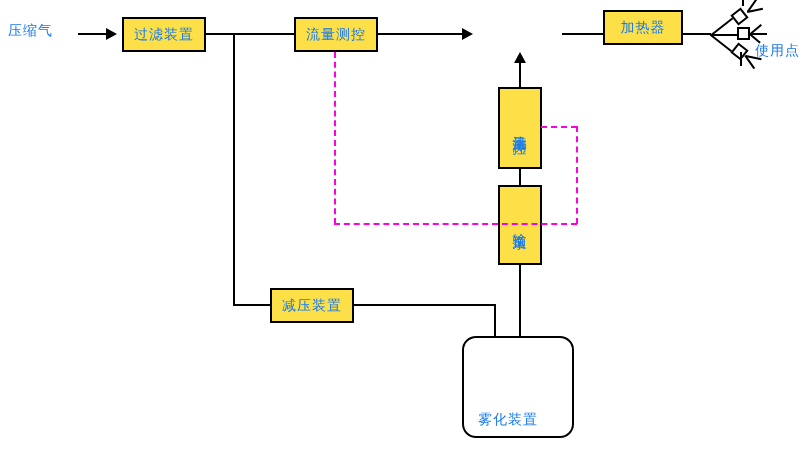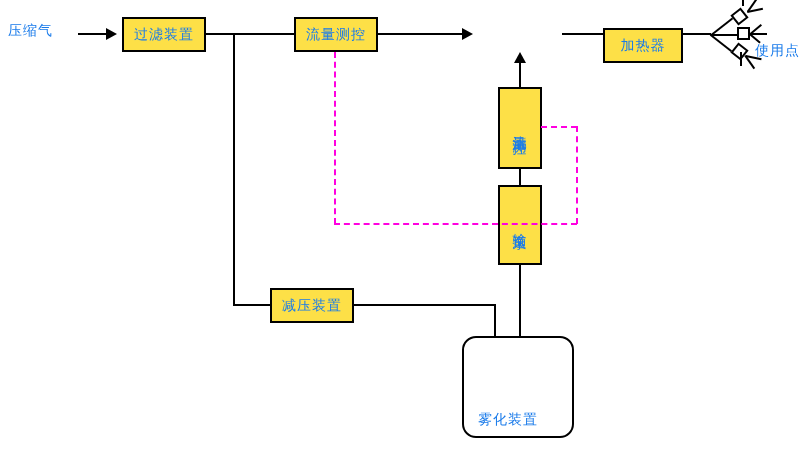--- a/index.html
+++ b/index.html
@@ -118,21 +118,21 @@
   <div class="hline" style="left:206px; top:33px; width:88px;"></div>
 
   <div class="box" style="left:294px; top:17px; width:84px; height:35px;">流量测控</div>
 
   <div class="hline" style="left:378px; top:33px; width:90px;"></div>
   <div class="arrow-r" style="left:462px; top:28px;"></div>
 
 
   <div class="hline" style="left:562px; top:33px; width:42px;"></div>
 
-  <div class="box" style="left:603px; top:28px; width:80px; height:35px;">加热器</div>
+  <div class="box" style="left:603px; top:10px; width:80px; height:35px;">加热器</div>
 
   <div class="hline" style="left:683px; top:33px; width:28px;"></div>
 
   <div>
 
     <div class="tick" style="left:711px; top:34px; width:32px; transform:rotate(-38deg);"></div>
     <div class="tick" style="left:711px; top:34px; width:26px;"></div>
     <div class="tick" style="left:711px; top:34px; width:32px; transform:rotate(38deg);"></div>
 
     <div class="nozzle-box" style="left:733px; top:10px; width:13px; height:13px; transform:rotate(-38deg);"></div>

